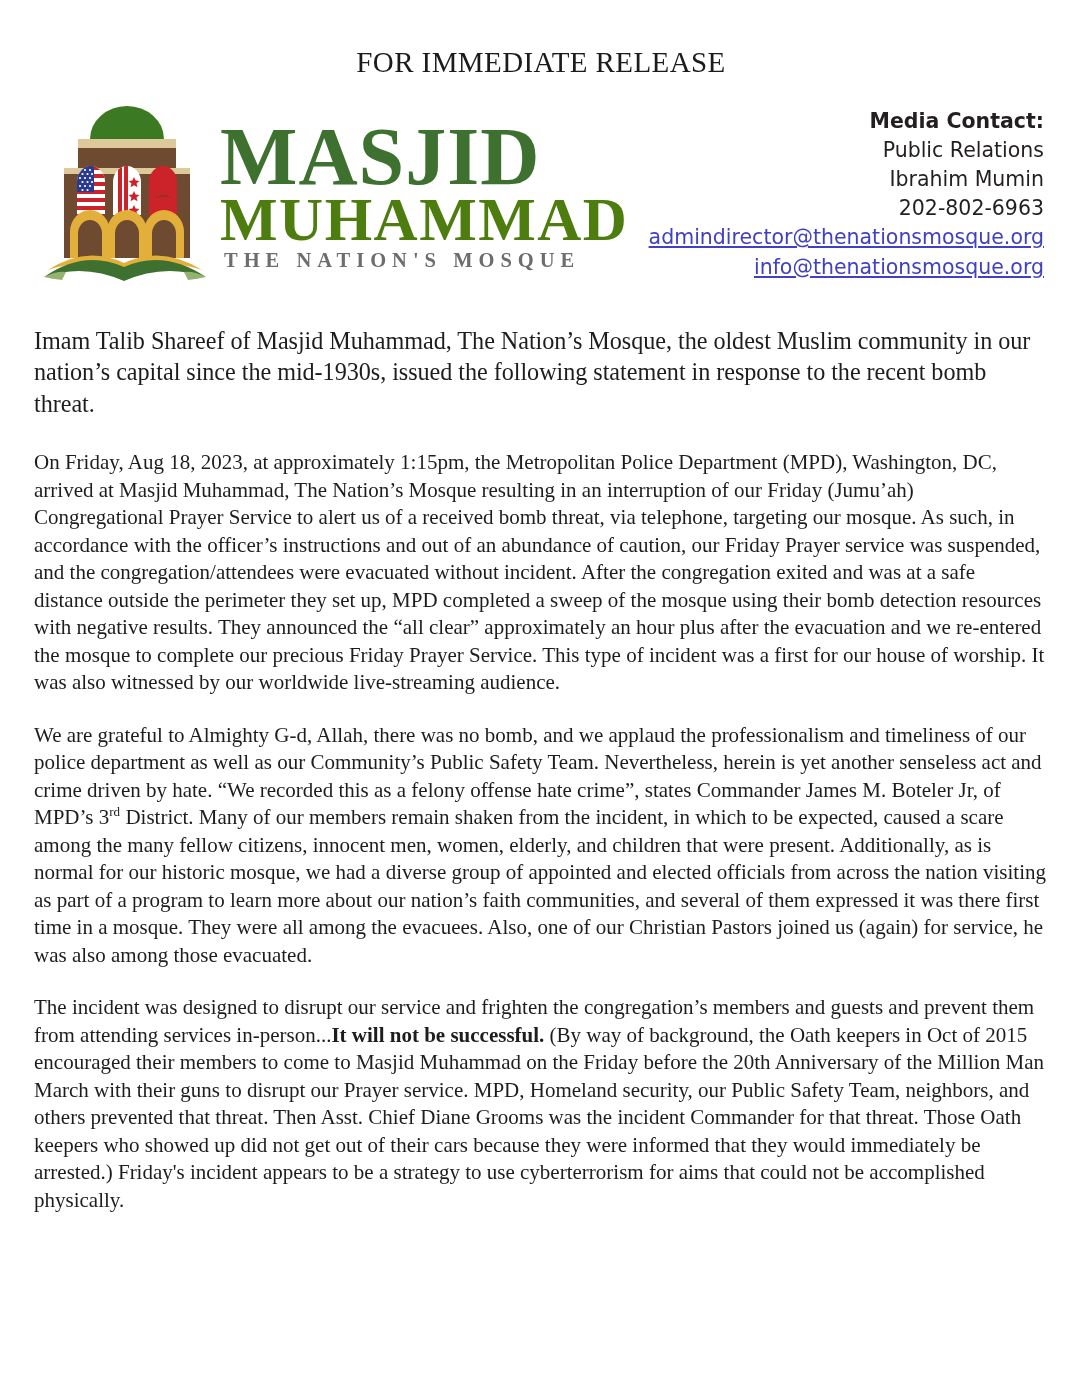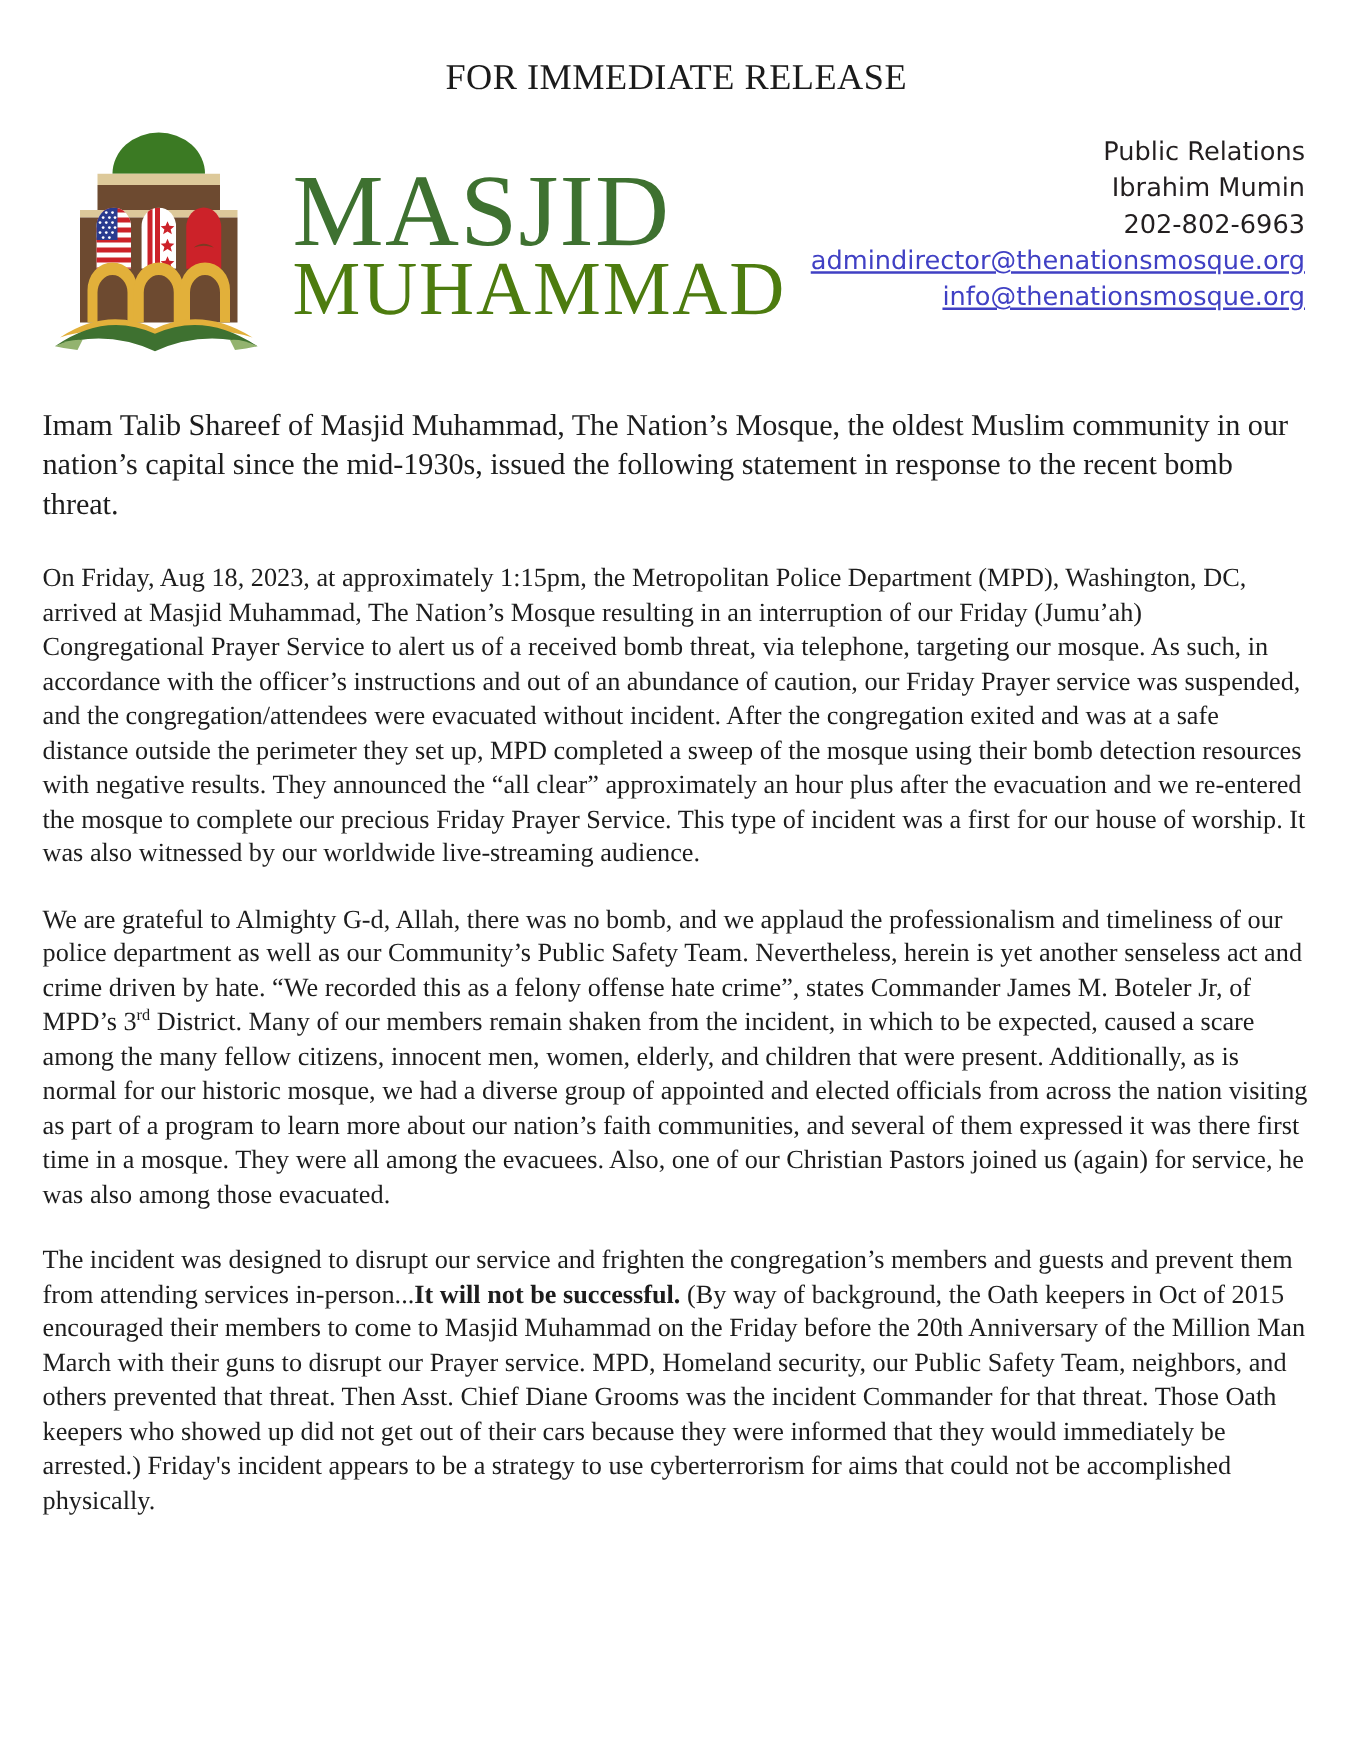--- a/index.html
+++ b/index.html
@@ -50,23 +50,24 @@
     margin-left: 4px;
   }
 
   .emblem {
     width: 182px;
     height: 190px;
     flex: 0 0 auto;
   }
 
   .wordmark {
-    margin-left: 18px;
+    margin-left: 4px;
     margin-top: 8px;
     line-height: 0.84;
+    font-weight: bold;
   }
   .wm-masjid {
     font-family: "Liberation Serif", "DejaVu Serif", serif;
     font-size: 82px;
     color: #3e7130;
     letter-spacing: 1px;
     display: block;
   }
   .wm-muhammad {
     font-family: "Liberation Serif", "DejaVu Serif", serif;
@@ -217,24 +218,26 @@
         <path d="M14 173 Q52 148 90 166 Q128 148 168 173 Q128 160 90 178 Q52 160 14 173 Z" fill="#e2b03a"></path>
 
         <path d="M10 180 Q50 152 90 170 Q130 152 172 180 Q130 166 90 184 Q50 166 10 180 Z" fill="#3e7130"></path>
         <path d="M10 180 Q22 174 32 175 L28 183 Q18 182 10 180 Z" fill="#93b36f"></path>
         <path d="M172 180 Q160 174 150 175 L154 183 Q164 182 172 180 Z" fill="#93b36f"></path>
       </svg>
 
       <div class="wordmark">
         <span class="wm-masjid">MASJID</span>
         <span class="wm-muhammad">MUHAMMAD</span>
+        <span class="wm-tagline">THE NATION'S MOSQUE</span>
       </div>
     </div>
 
     <div class="contact">
+      <span class="c-title">Media Contact:</span>
       <span class="c-line">Public Relations</span>
       <span class="c-line">Ibrahim Mumin</span>
       <span class="c-line">202-802-6963</span>
       <span class="c-link">admindirector@thenationsmosque.org</span>
       <span class="c-link">info@thenationsmosque.org</span>
     </div>
 
   </div>
 
   <div class="body-wrap">

